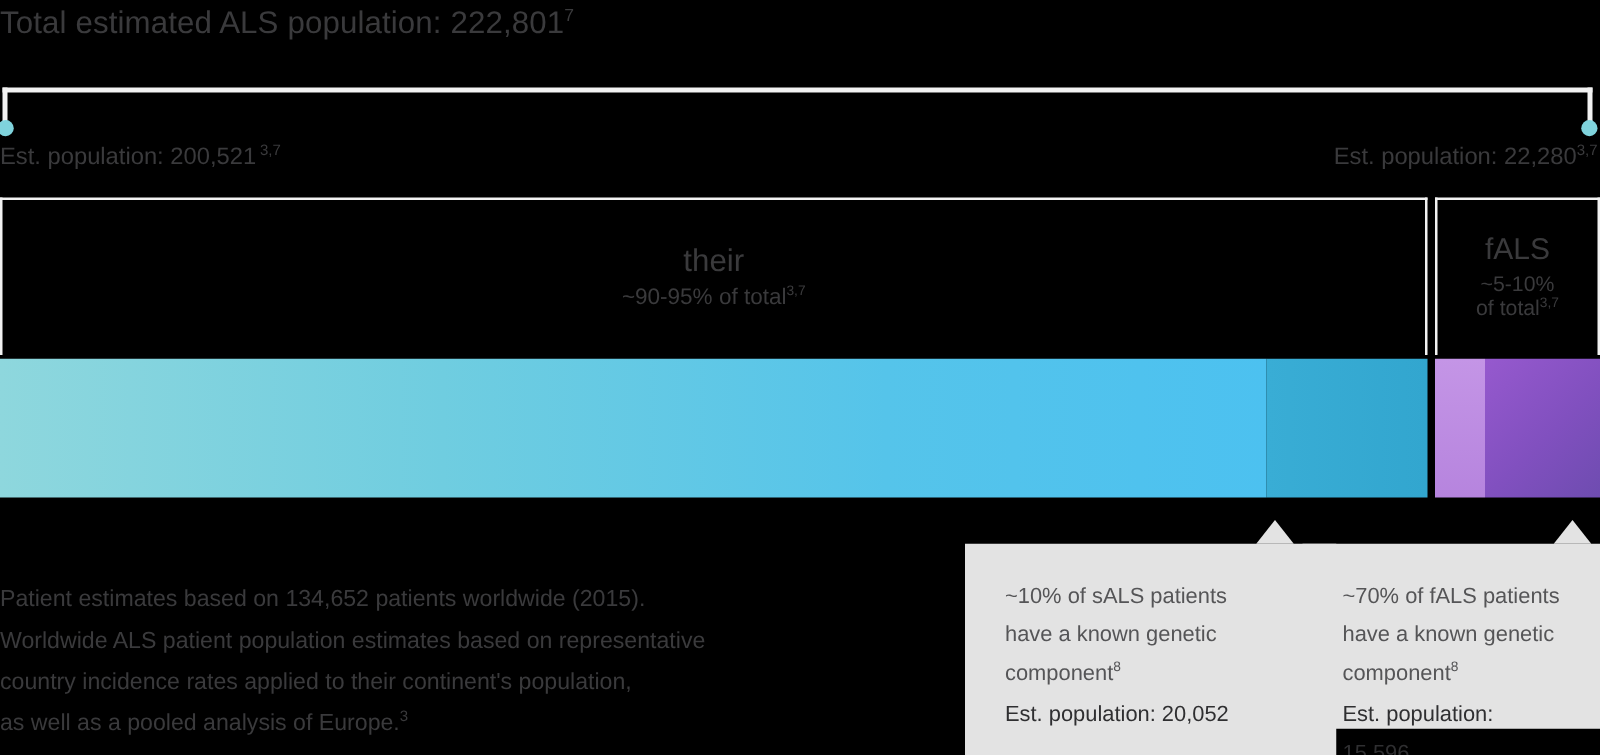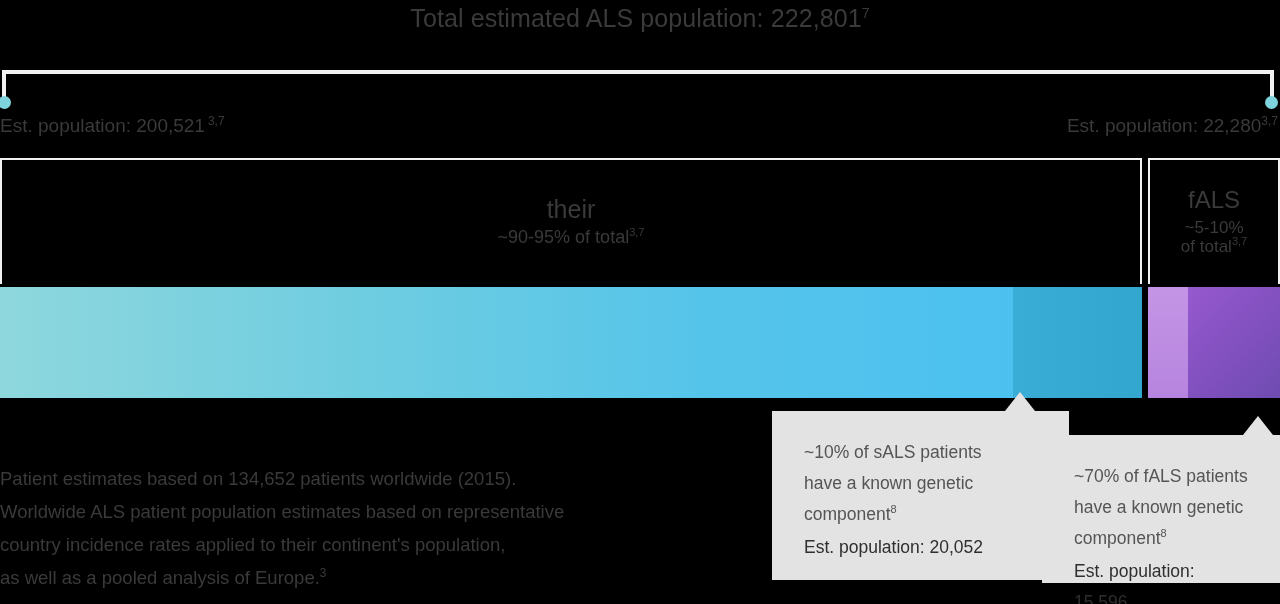--- a/index.html
+++ b/index.html
@@ -15,21 +15,20 @@
     font-family: "Liberation Sans", "DejaVu Sans", sans-serif;
     -webkit-font-smoothing: antialiased;
   }
 
   
   .title {
     position: absolute;
     left: 0;
     top: 4px;
     width: 1280px;
-    text-align: center;
     color: #3a3a3c;
     font-size: 25px;
     letter-spacing: 0.1px;
     white-space: nowrap;
   }
   .title sup {
     font-size: 14px;
     vertical-align: super;
     line-height: 0;
   }
@@ -176,21 +175,21 @@
   
   .callout {
     position: absolute;
     background: #e3e3e3;
     box-sizing: border-box;
     padding: 26px 28px 0 32px;
     color: #555557;
     font-size: 17.5px;
     line-height: 31px;
   }
-  .callout.sals { left: 772px;  top: 411px; width: 297px; height: 169px; }
+  .callout.sals { left: 772px;  top: 435px; width: 297px; height: 169px; }
   .callout.fals { left: 1042px; top: 435px; width: 238px; height: 148px; }
   .callout sup {
     font-size: 11px;
     vertical-align: super;
     line-height: 0;
   }
   .callout-est {
     color: #2f2f31;
     margin-top: 2px;
   }

